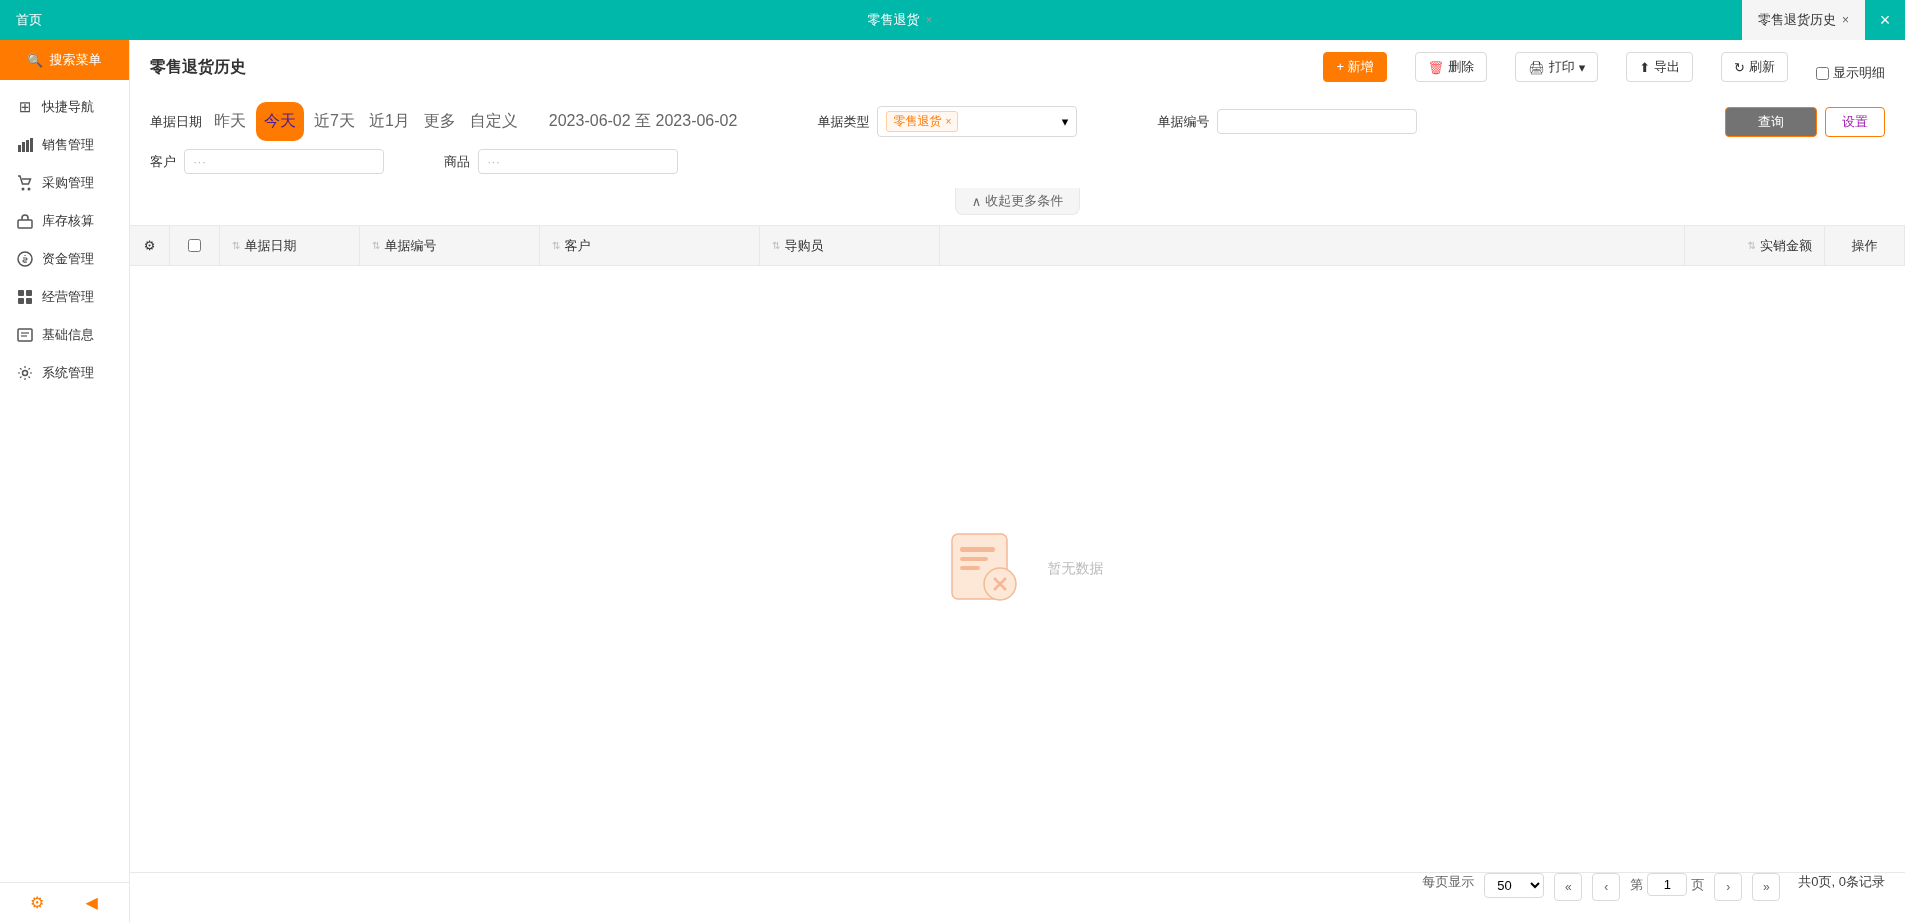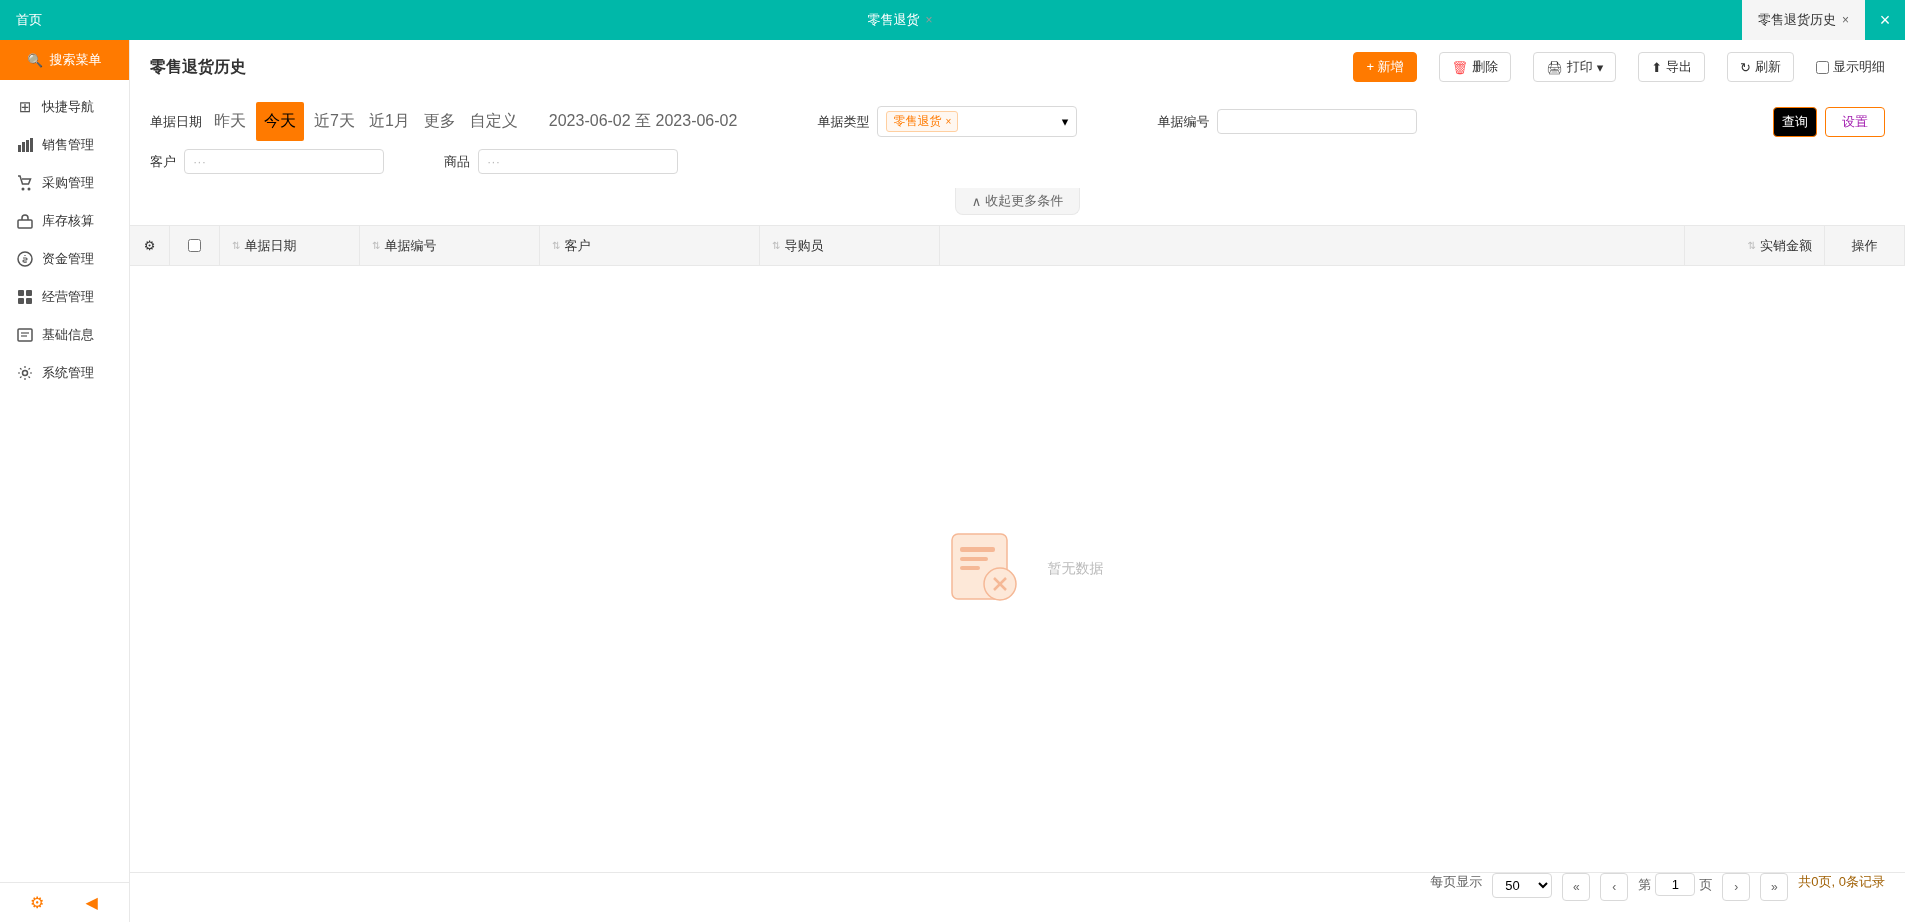--- a/index.html
+++ b/index.html
@@ -146,22 +146,22 @@
       justify-content: space-between;
       margin-bottom: 12px;
     }
     .page-title {
       font-size: 16px;
       font-weight: bold;
       color: #333;
     }
     .page-actions {
       display: flex;
-      align-items: center;
-      gap: 22px;
+      align-items: flex-end;
+      gap: 28px;
     }
     .action-btn {
       display: flex;
       align-items: center;
       gap: 4px;
       padding: 5px 12px;
       border: 1px solid #d9d9d9;
       border-radius: 4px;
       background: #fff;
       font-size: 13px;
@@ -217,22 +217,22 @@
     }
     .date-filter-btn {
       font-size: 16px;
       color: #666;
       cursor: pointer;
       padding: 2px 4px;
       border-radius: 3px;
     }
     .date-filter-btn.active {
       background: #ff7a00;
-      color: #000000;
-      border-radius: 2px;
+      color: #4c1d95;
+      border-radius: 10px;
       padding: 9px 8px;
     }
     .date-range-text {
       font-size: 16px;
       color: #666;
       margin-left: 21px;
     }
 
     .filter-select {
       display: flex;
@@ -411,21 +411,22 @@
       width: 40px;
       border: 1px solid #d9d9d9;
       border-radius: 4px;
       padding: 3px 6px;
       font-size: 13px;
       text-align: center;
       outline: none;
     }
     .page-total {
       font-size: 13px;
-      color: #a16207;
+      color: #404040;
+      margin-left: 8px;
     }
 
     
     ::-webkit-scrollbar { width: 6px; height: 6px; }
     ::-webkit-scrollbar-track { background: #f5f5f5; }
     ::-webkit-scrollbar-thumb { background: #ccc; border-radius: 3px; }
   </style>
 </head>
 <body>
 
@@ -595,21 +596,21 @@
               <span>▾</span>
             </div>
           </div>
 
           <div class="filter-item" style="margin-left: 60px;">
             <span class="filter-label">单据编号</span>
             <input class="filter-input" type="text" placeholder="" style="">
           </div>
 
           <div style="margin-left: auto; display:flex; gap:8px; align-items:center; padding-right: 0;">
-            <button class="action-btn btn-primary" style="background:#000000;border-color:#ff7a00;padding:5px 8px;">查询</button>
+            <button class="action-btn btn-primary" style="background:#737373;border-color:#ff7a00;padding:5px 32px;">查询</button>
             <button class="action-btn btn-orange-outline" style="padding:5px 16px;">设置</button>
           </div>
         </div>
 
         <div class="filter-row" style="padding-top: 4px;">
 
           <div class="filter-item">
             <span class="filter-label">客户</span>
             <input class="filter-search-input" type="text" placeholder="···" style="">
           </div>

